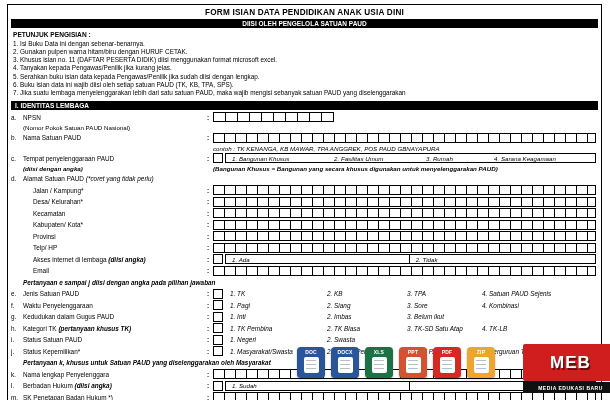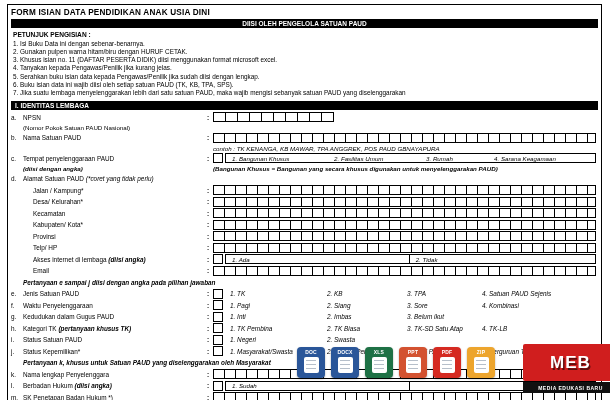--- a/index.html
+++ b/index.html
@@ -6,21 +6,21 @@
   body { background: #fff; }
   .page {
     position: relative; width: 610px; height: 400px; background: #fff;
     overflow: hidden; color: #000;
     font-family: "Liberation Sans", sans-serif; font-size: 6.4px;
   }
   .frame {
     position: absolute; left: 7px; top: 4px; width: 595px; height: 420px;
     border: 1.3px solid #000; padding: 0 3px;
   }
-  .title { text-align: left; font-weight: 700; font-size: 8.2px; padding-top: 3px; letter-spacing: .2px; }
+  .title { text-align: center; font-weight: 700; font-size: 8.2px; padding-top: 3px; letter-spacing: .2px; }
   .bar { background: #000; color: #fff; font-weight: 700; font-size: 6.5px; height: 9px; line-height: 9px; margin-top: 2px; }
   .bar-center { text-align: center; }
   .bar-left { padding-left: 4px; }
   .instr { padding: 3px 2px 1px; }
   .instr .ih { font-weight: 700; font-size: 6.6px; line-height: 8.5px; }
   .instr .item { line-height: 8.3px; font-size: 6.4px; }
   .rows { padding-top: 2px; }
   .frow { display: grid; grid-template-columns: 12px 184px 6px 1fr; align-items: center; height: 11.5px; }
   .frow.sub { height: 9px; }
   .small { font-size: 6.2px; }

